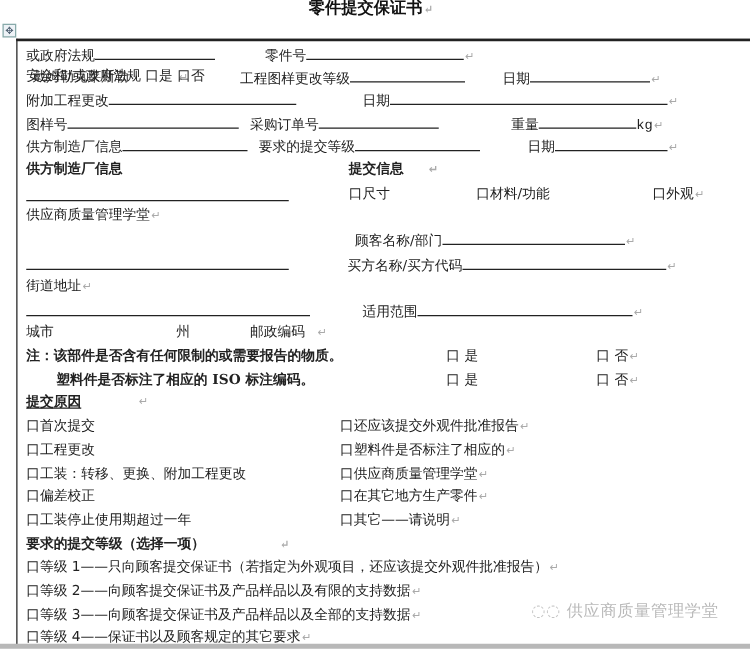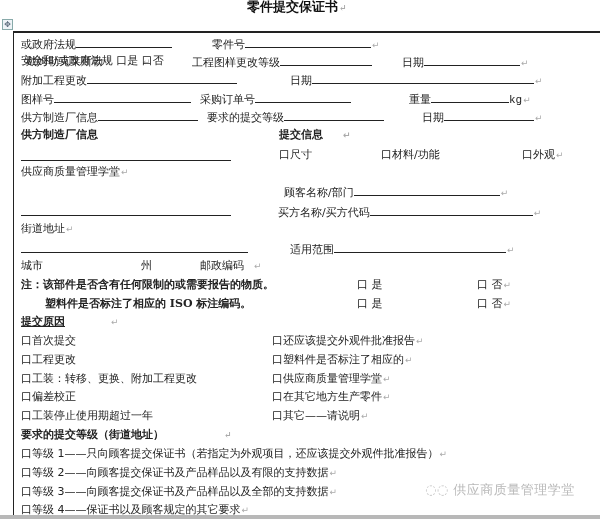--- a/index.html
+++ b/index.html
@@ -93,19 +93,19 @@
 <div class="abs" style="left:21px;top:372px"><span>口</span><span>工装：转移、更换、附加工程更改</span></div>
 <div class="abs" style="left:21px;top:390px"><span>口</span><span>偏差校正</span></div>
 <div class="abs" style="left:21px;top:409px"><span>口</span><span>工装停止使用期超过一年</span></div>
 
 <div class="abs" style="left:272px;top:334px"><span>口</span><span>还应该提交外观件批准报告</span><span class="pm">↵</span></div>
 <div class="abs" style="left:272px;top:353px"><span>口</span><span>塑料件是否标注了相应的</span><span class="pm">↵</span></div>
 <div class="abs" style="left:272px;top:372px"><span>口</span><span>供应商质量管理学堂</span><span class="pm">↵</span></div>
 <div class="abs" style="left:272px;top:390px"><span>口</span><span>在其它地方生产零件</span><span class="pm">↵</span></div>
 <div class="abs" style="left:272px;top:409px"><span>口</span><span>其它——请说明</span><span class="pm">↵</span></div>
 
-<div class="abs bold" style="left:21px;top:428px;font-family:'DejaVu Serif',serif"><span>要求的提交等级（街道地址）</span><span class="pm" style="margin-left:60px">↵</span></div>
+<div class="abs bold" style="left:21px;top:428px;font-family:'DejaVu Serif',serif"><span>要求的提交等级（选择一项）</span><span class="pm" style="margin-left:60px">↵</span></div>
 <div class="abs" style="left:21px;top:447px"><span>口</span><span>等级 1——只向顾客提交保证书（若指定为外观项目，还应该提交外观件批准报告）</span><span class="pm">↵</span></div>
 <div class="abs" style="left:21px;top:466px"><span>口</span><span>等级 2——向顾客提交保证书及产品样品以及有限的支持数据</span><span class="pm">↵</span></div>
 <div class="abs" style="left:21px;top:485px"><span>口</span><span>等级 3——向顾客提交保证书及产品样品以及全部的支持数据</span><span class="pm">↵</span></div>
 <div class="abs" style="left:21px;top:503px"><span>口</span><span>等级 4——保证书以及顾客规定的其它要求</span><span class="pm">↵</span></div>
 
 <div class="abs wm"><span class="wmicon">◌◌</span> <span>供应商质量管理学堂</span></div>
 
 </body></html>

